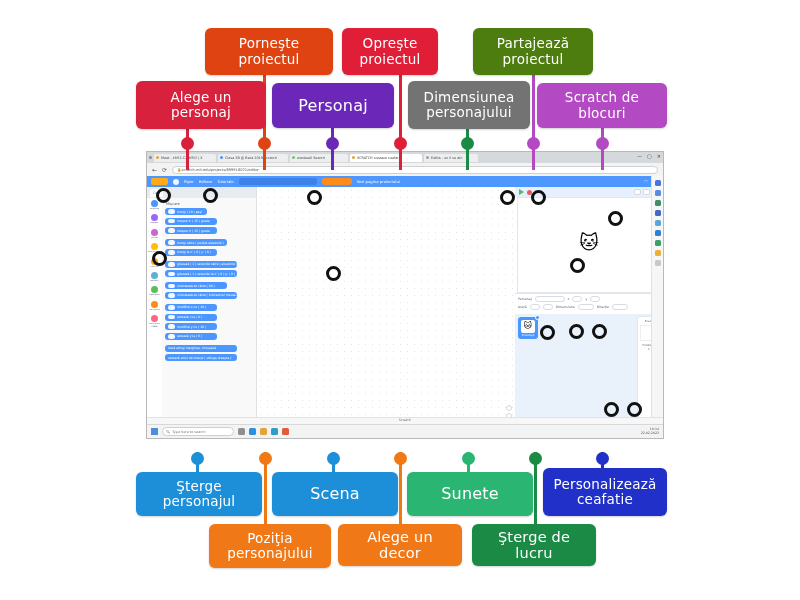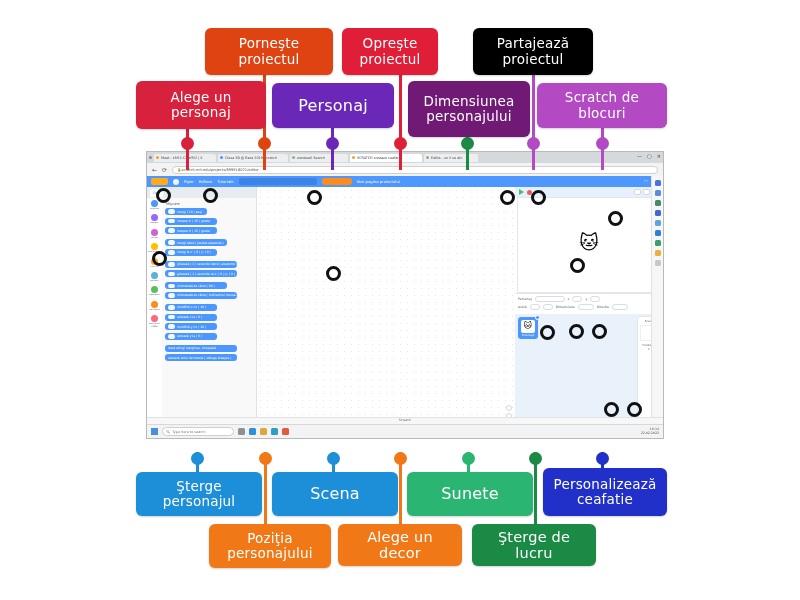--- a/index.html
+++ b/index.html
@@ -438,28 +438,28 @@
       </div>
   </div>
 
   <div class="callout" style="left:342px; top:28px; width:96px; height:47px; background:#e01e37;">
     <div>
       <span>Opreşte</span>
       <span>proiectul</span>
     </div>
   </div>
 
-  <div class="callout" style="left:408px; top:81px; width:122px; height:56px; background:#701a75;">
+  <div class="callout" style="left:408px; top:81px; width:122px; height:48px; background:#737373;">
     <div>
       <span>Dimensiunea</span>
       <span>personajului</span>
     </div>
   </div>
 
-  <div class="callout" style="left:473px; top:28px; width:120px; height:47px; background:#000000;">
+  <div class="callout" style="left:473px; top:28px; width:120px; height:47px; background:#4d7c0f;">
     <div>
       <span>Partajează</span>
       <span>proiectul</span>
     </div>
   </div>
 
   <div class="callout" style="left:537px; top:83px; width:130px; height:45px; background:#b449c4;">
     <div>
         <span>Scratch de blocuri</span>
       </div>

